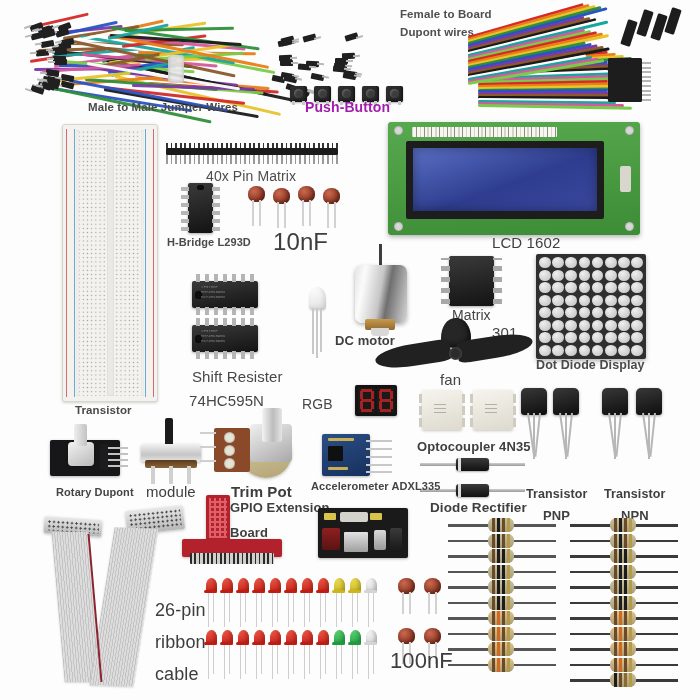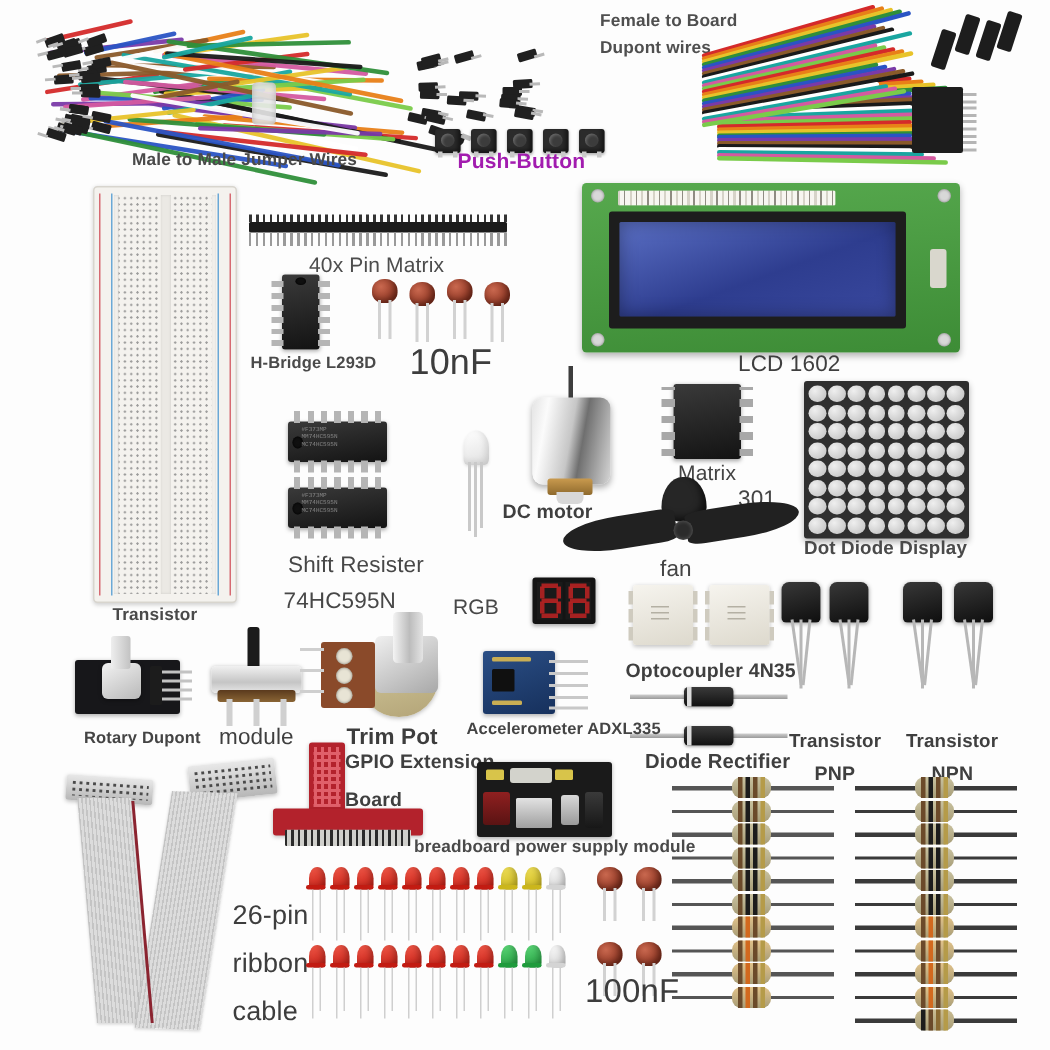--- a/index.html
+++ b/index.html
@@ -820,21 +820,20 @@
 
   <div class="psu" style="left:318px;top:508px;width:90px;height:50px;">
     <div class="yel" style="left:6px;top:5px;width:12px;height:7px;"></div>
     <div class="yel" style="left:52px;top:5px;width:12px;height:7px;"></div>
     <div class="usb" style="left:26px;top:24px;width:24px;height:20px;"></div>
     <div class="cap" style="left:56px;top:22px;width:12px;height:20px;background:linear-gradient(180deg,#d8d8d8,#9a9a9a);"></div>
     <div class="cap" style="left:72px;top:20px;width:12px;height:24px;background:linear-gradient(180deg,#3a3a3a,#171717);"></div>
     <div class="cap" style="left:4px;top:20px;width:18px;height:22px;background:linear-gradient(180deg,#8f2020,#5a1313);"></div>
     <div class="cap" style="left:22px;top:4px;width:28px;height:10px;background:#d3d3cc;"></div>
   </div>
-  <div class="lbl" style="left:276px;top:559px;font-size:11.5px;color:#4a4a4a;">breadboard power supply module</div>
 
   <div class="ribbon" style="left:40px;top:508px;width:160px;height:175px;">
     <div class="conn" style="left:4px;top:10px;width:58px;height:17px;transform:rotate(4deg);">
         <i></i>
       </div>
     <div class="conn" style="left:86px;top:0px;width:58px;height:24px;transform:rotate(-6deg);">
         <i></i>
       </div>
     <div class="flat" style="left:18px;top:24px;width:36px;height:150px;transform:skewX(5deg);"></div>
     <div class="flat" style="left:62px;top:20px;width:44px;height:158px;transform:skewX(-7deg) rotate(2deg);"></div>

